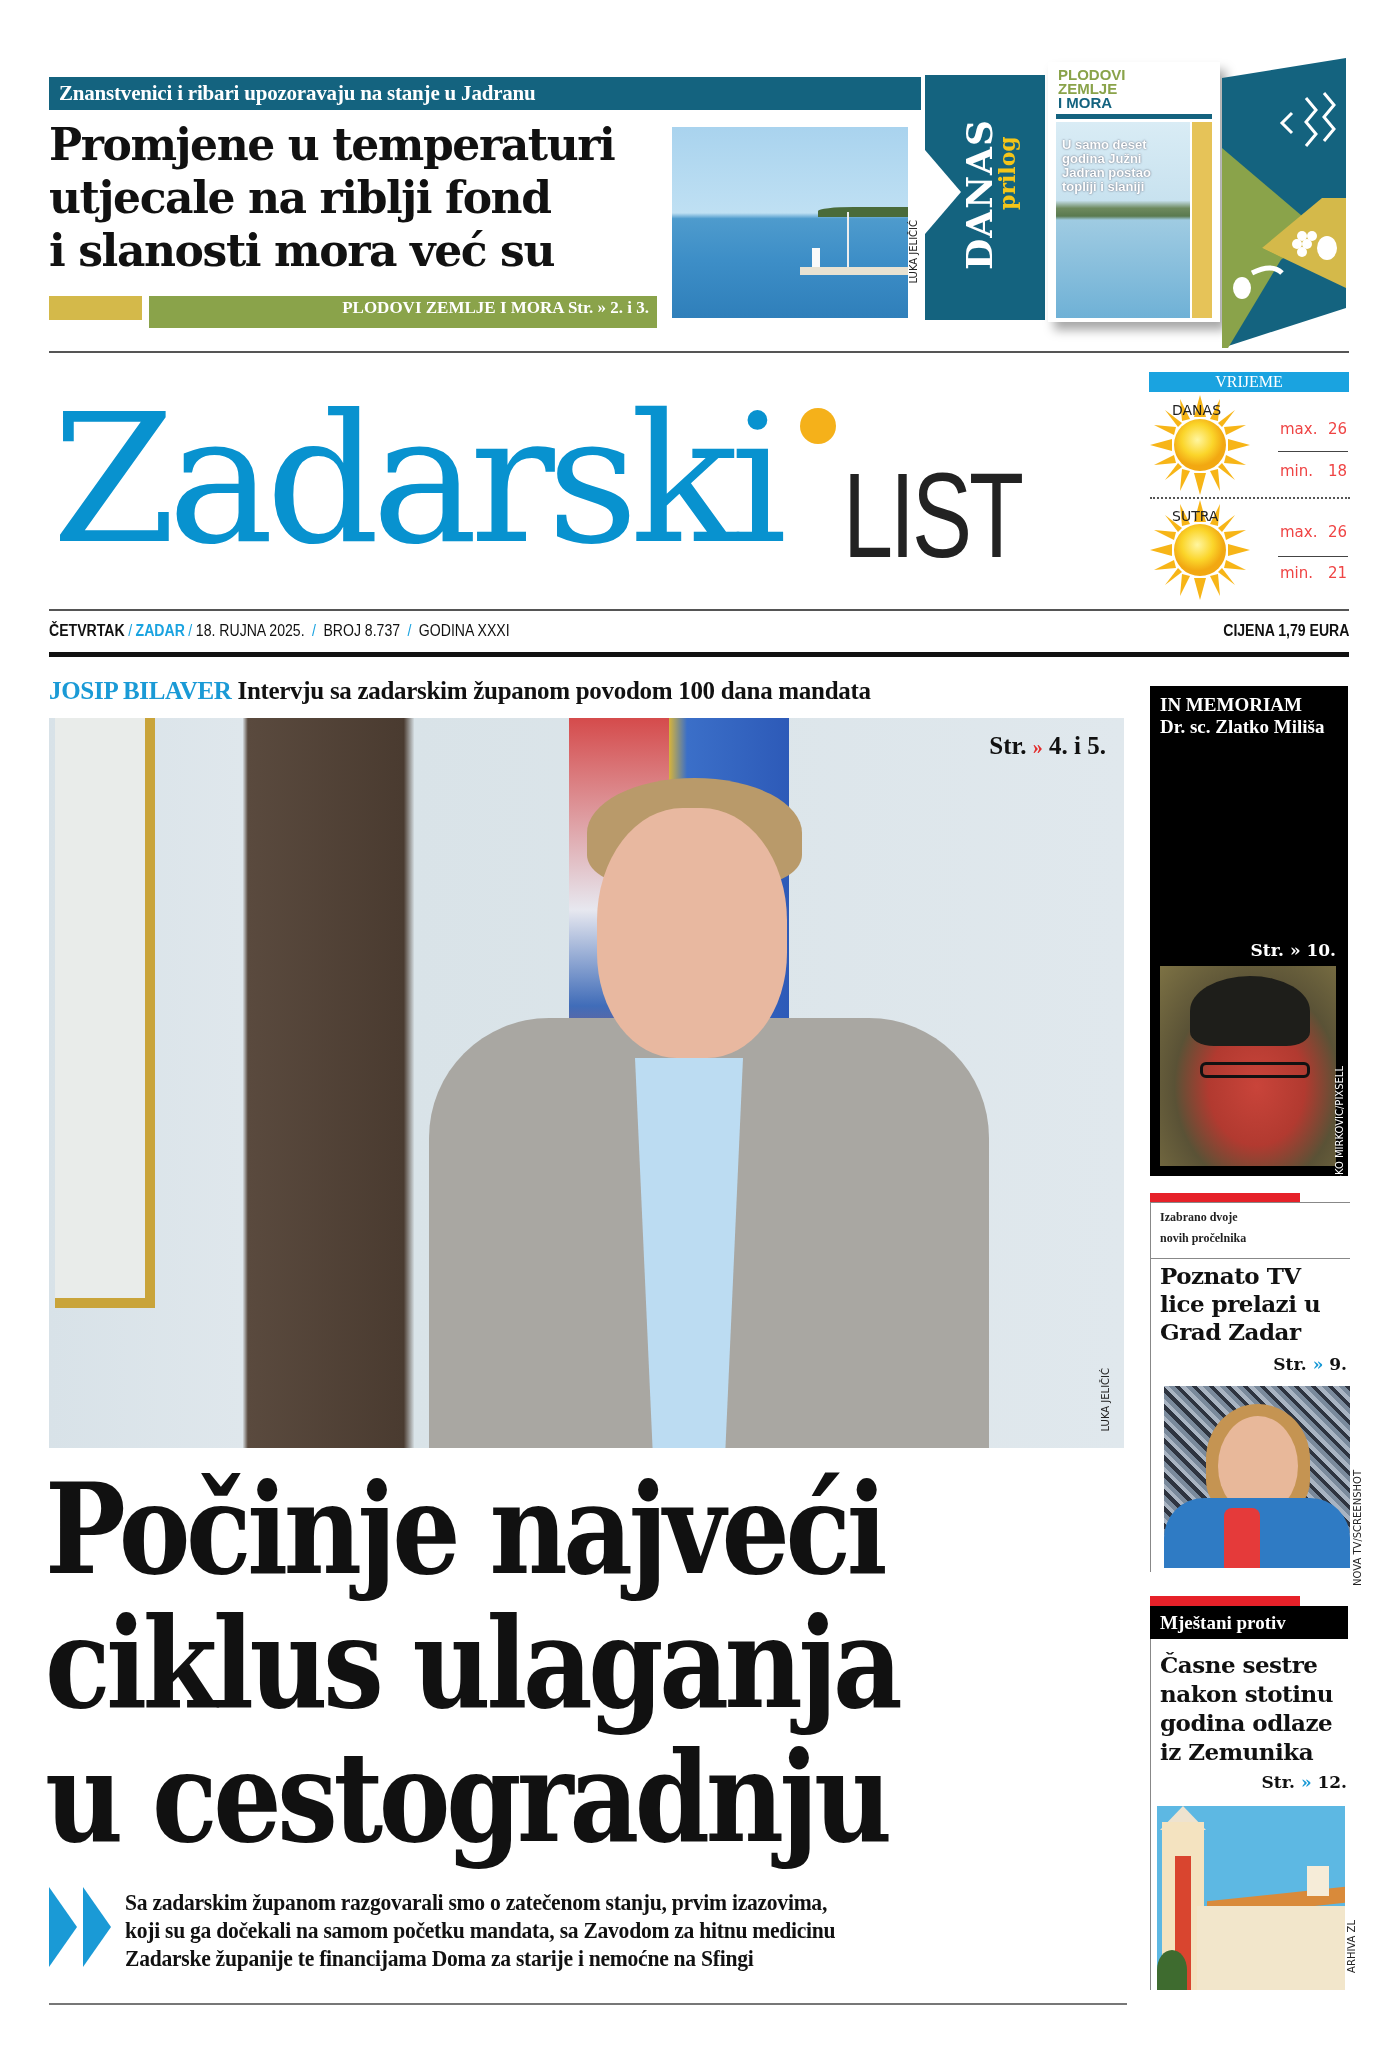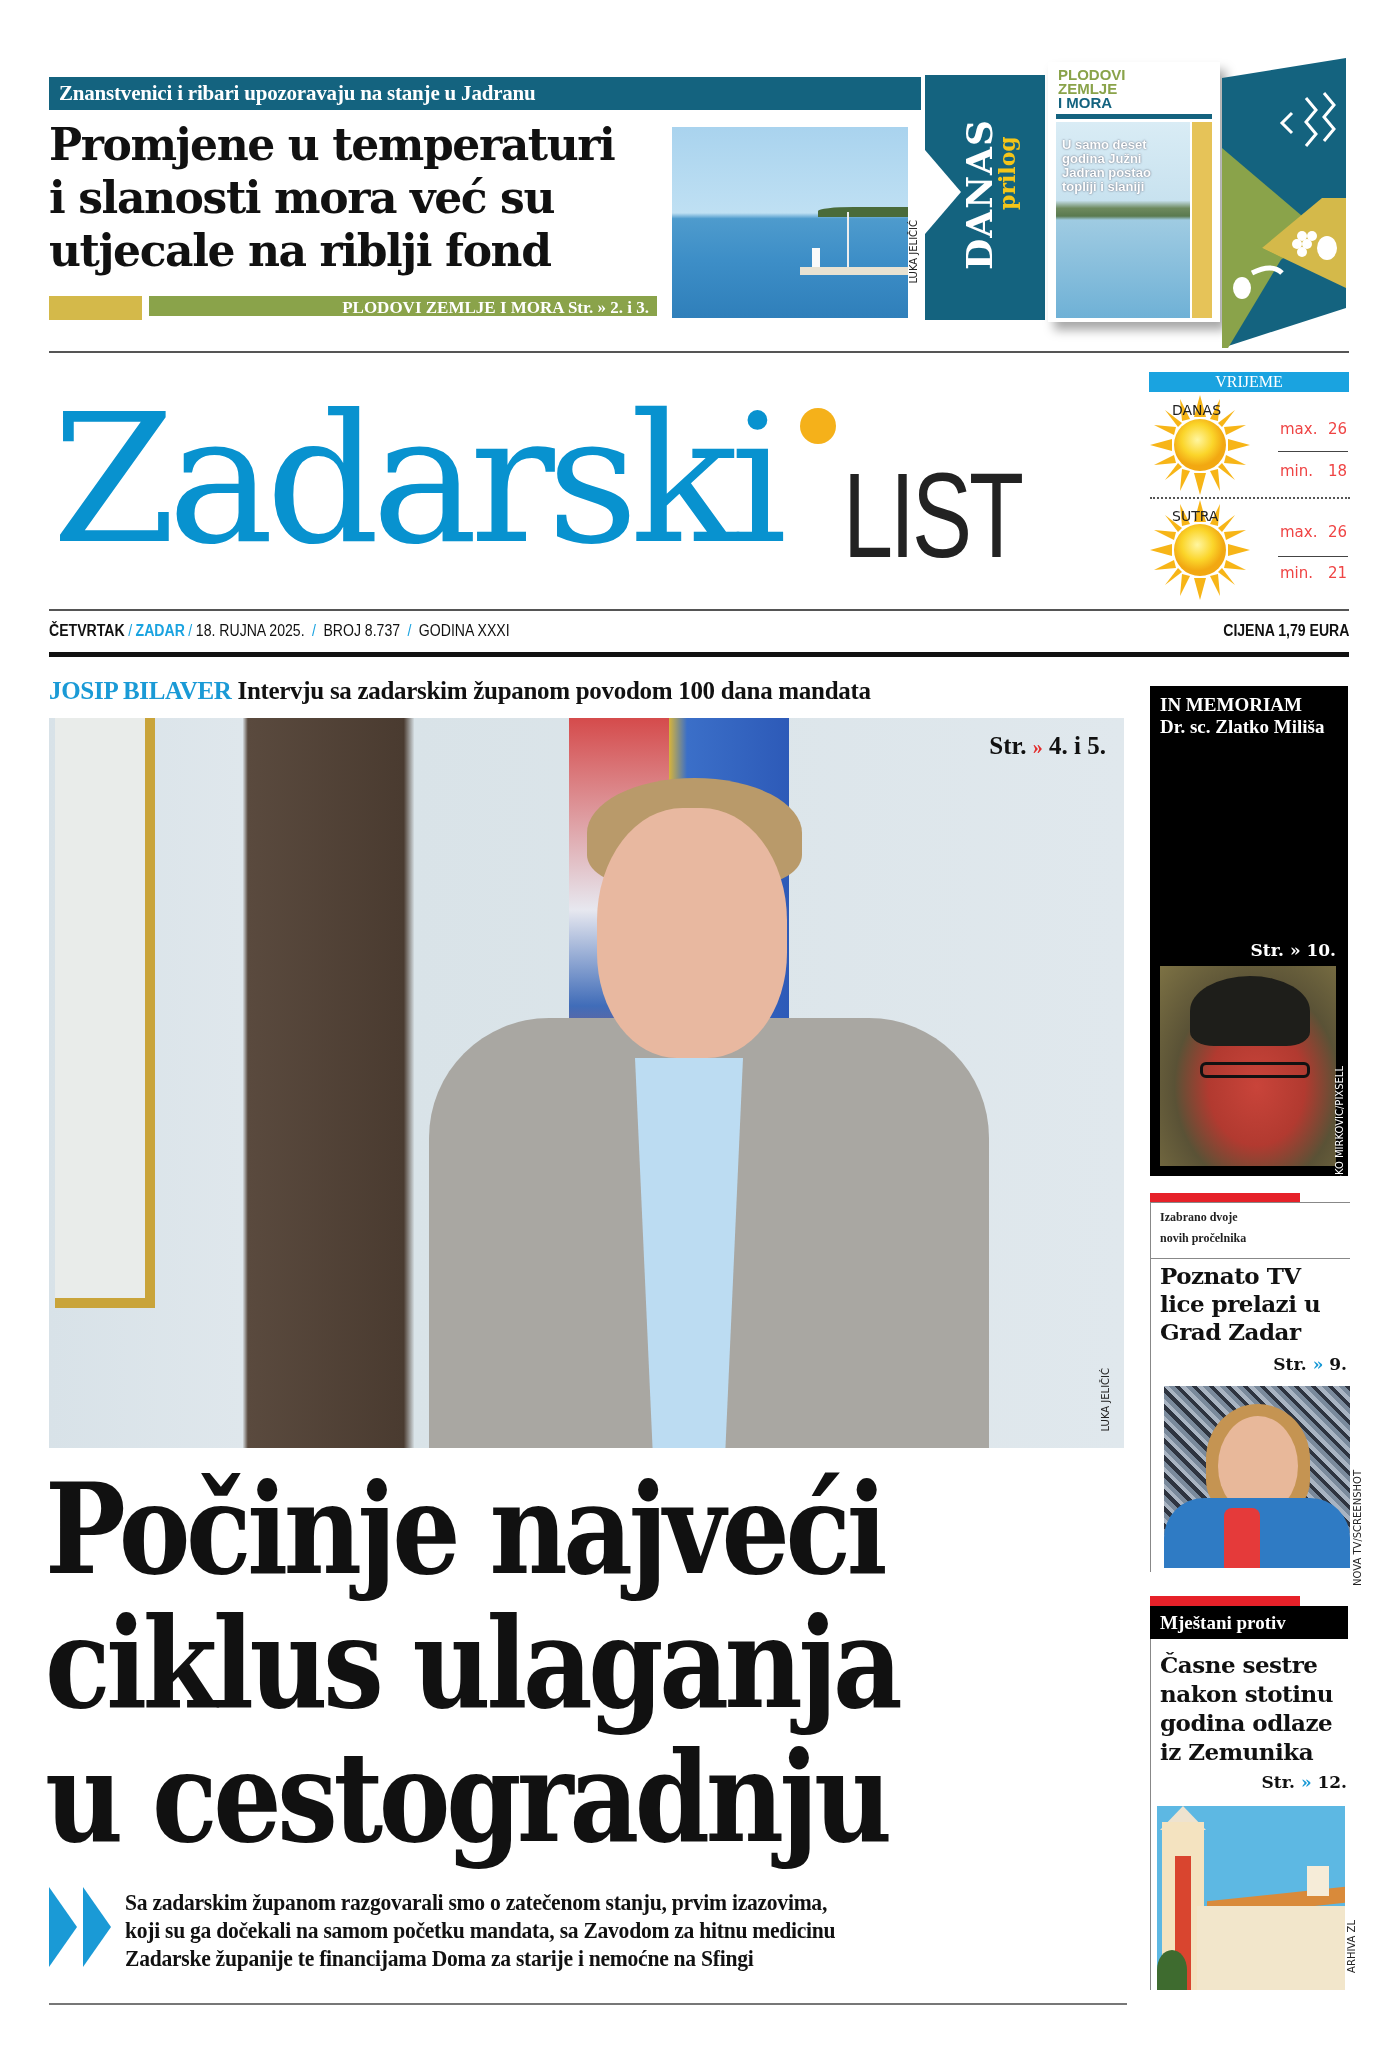--- a/index.html
+++ b/index.html
@@ -6,21 +6,21 @@
   html, body { width: 1399px; height: 2048px; background: #fff; overflow: hidden; }
   body { position: relative; font-family: "DejaVu Serif", serif; color: #111; }
   .abs { position: absolute; }
   .slab { font-family: "DejaVu Serif", serif; font-weight: bold; }
 
   
   .promo-kicker { left: 49px; top: 77px; width: 872px; height: 33px; background: #14637f; color: #fff;
     font-size: 21px; line-height: 33px; padding-left: 10px; font-family: "Liberation Serif", serif; font-weight: bold; letter-spacing: -0.2px; }
   .promo-title { left: 49px; top: 118px; width: 630px; font-size: 44px; line-height: 53px; letter-spacing: -1.4px; font-weight: bold; }
   .promo-bar-yellow { left: 49px; top: 296px; width: 93px; height: 24px; background: #d4b94a; }
-  .promo-bar-green { left: 149px; top: 296px; width: 508px; height: 20px; background: #8aa34a; color: #fff;
+  .promo-bar-green { left: 149px; top: 296px; width: 508px; height: 32px; background: #8aa34a; color: #fff;
     text-align: right; padding-right: 8px; font-family: "Liberation Serif", serif; font-weight: bold; font-size: 17px; line-height: 24px; }
   .promo-photo { left: 672px; top: 127px; width: 236px; height: 191px;
     background: linear-gradient(180deg, #a9d3ee 0%, #bfe0f3 45%, #4e9bcd 48%, #3d8ec7 70%, #2f7fba 100%); overflow: hidden; }
   .promo-photo .island { position: absolute; right: 0; top: 80px; width: 90px; height: 10px; background: #4a6b3a; border-radius: 40% 0 0 0; }
   .promo-photo .pier { position: absolute; left: 128px; top: 140px; width: 108px; height: 8px; background: #e8e2d2; }
   .promo-photo .mast { position: absolute; left: 175px; top: 85px; width: 2px; height: 58px; background: #eee; }
   .promo-photo .lighthouse { position: absolute; left: 140px; top: 121px; width: 8px; height: 20px; background: #fafafa; }
   .promo-credit { left: 908px; top: 220px; width: 14px; height: 100px; }
   .vert { writing-mode: vertical-rl; transform: rotate(180deg); font-family: "DejaVu Sans", sans-serif; font-size: 10px; color: #222; white-space: nowrap; }
 
@@ -121,22 +121,22 @@
   .nuns-photo .belfry { position: absolute; left: 150px; top: 60px; width: 22px; height: 30px; background: #f6ecd8; }
   .nuns-photo .tree { position: absolute; left: 0; bottom: 0; width: 30px; height: 40px; background: #3e6b2f; border-radius: 50% 50% 0 0; }
   .nuns-credit { left: 1346px; top: 1920px; height: 70px; width: 14px; }
 </style>
 </head>
 <body>
 
 <div class="abs promo-kicker">Znanstvenici i ribari upozoravaju na stanje u Jadranu</div>
 <div class="abs promo-title slab">
   <div>Promjene u temperaturi</div>
+  <div>utjecale na riblji fond</div>
   <div>i slanosti mora već su</div>
-  <div>utjecale na riblji fond</div>
 </div>
 <div class="abs promo-bar-yellow"></div>
 <div class="abs promo-bar-green">PLODOVI ZEMLJE I MORA Str. » 2. i 3.</div>
 
 <div class="abs promo-photo">
   <div class="island"></div>
   <div class="mast"></div>
   <div class="lighthouse"></div>
   <div class="pier"></div>
 </div>

